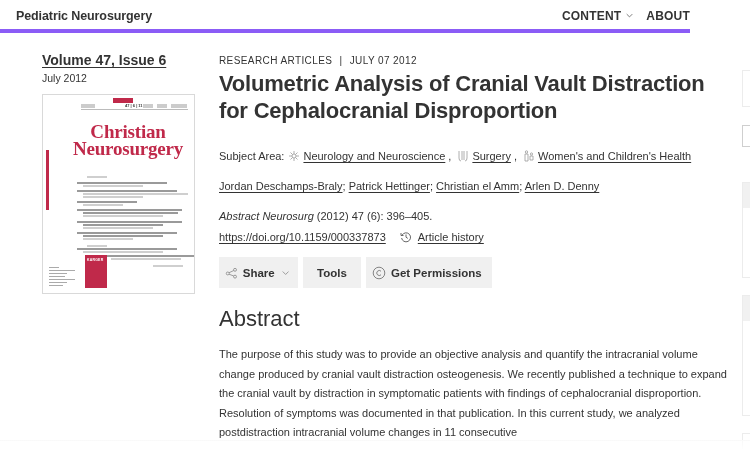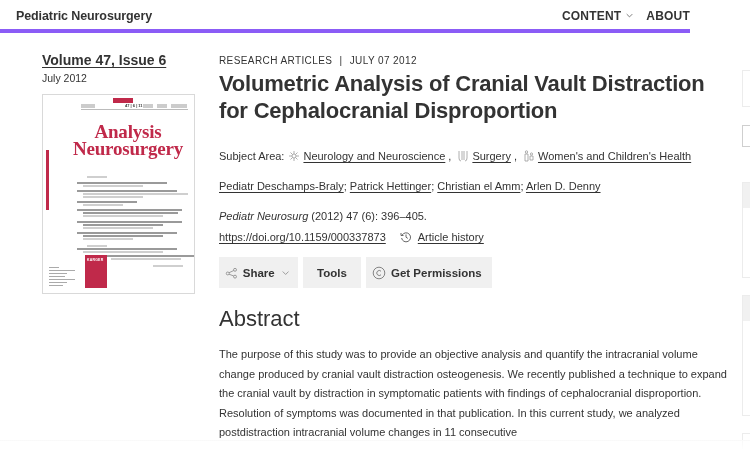--- a/index.html
+++ b/index.html
@@ -92,21 +92,21 @@
 <div class="cover">
   <div class="red-tab"></div>
   <div class="hdr-line"></div>
   <div class="hdr-tiny" style="left:38px;width:14px;"></div>
   <div class="hdr-num">47 | 6 | 11</div>
   <div class="hdr-tiny" style="left:100px;width:10px;"></div>
   <div class="hdr-tiny" style="left:114px;width:10px;"></div>
   <div class="hdr-tiny" style="left:128px;width:16px;"></div>
   <div class="side-bar"></div>
   <div class="title">
-    <div>Analysis</div>
+    <div>Christian</div>
     <div>Neurosurgery</div>
   </div>
 
   <div class="toc-line sm" style="top:81px;width:20px;left:44px;"></div>
   <div class="toc-line" style="top:87px;width:90px;"></div>
   <div class="toc-line sm" style="top:90px;width:60px;left:40px;"></div>
   <div class="toc-line" style="top:95px;width:100px;"></div>
   <div class="toc-line sm" style="top:98px;width:105px;left:40px;"></div>
   <div class="toc-line sm" style="top:101px;width:60px;left:40px;"></div>
   <div class="toc-line" style="top:106px;width:60px;"></div>
@@ -169,25 +169,25 @@
         <circle cx="3.5" cy="2" r="1.2"></circle>
         <path d="M2 4 H5 V11 H2 Z"></path>
         <circle cx="8.5" cy="4" r="1.1"></circle>
         <path d="M7 6 H10 V10 H7 Z"></path>
       </g>
     </svg>
     <a href="#">Women's and Children's Health</a>
   </div>
 
   <div class="authors">
-    <a href="#">Pediatr Deschamps-Braly</a><span>; </span><a href="#">Patrick Hettinger</a><span>; </span><a href="#">Christian el Amm</a><span>; </span><a href="#">Arlen D. Denny</a>
+    <a href="#">Jordan Deschamps-Braly</a><span>; </span><a href="#">Patrick Hettinger</a><span>; </span><a href="#">Christian el Amm</a><span>; </span><a href="#">Arlen D. Denny</a>
   </div>
 
   <div class="citation">
-    <i>Pediatr Neurosurg</i><span> (2012) 47 (6): 396–405.</span>
+    <i>Abstract Neurosurg</i><span> (2012) 47 (6): 396–405.</span>
   </div>
 
   <div class="doi-row">
     <a href="#">https://doi.org/10.1159/000337873</a>
     <div class="history">
       <svg viewBox="0 0 12 12">
         <g fill="none" stroke="#555" stroke-width="0.9">
           <path d="M2.2 4 A4.5 4.5 0 1 1 1.6 7"></path>
           <path d="M1 2 V4.5 H3.5"></path>
           <path d="M6 3.5 V6.2 L7.8 7.4"></path>

